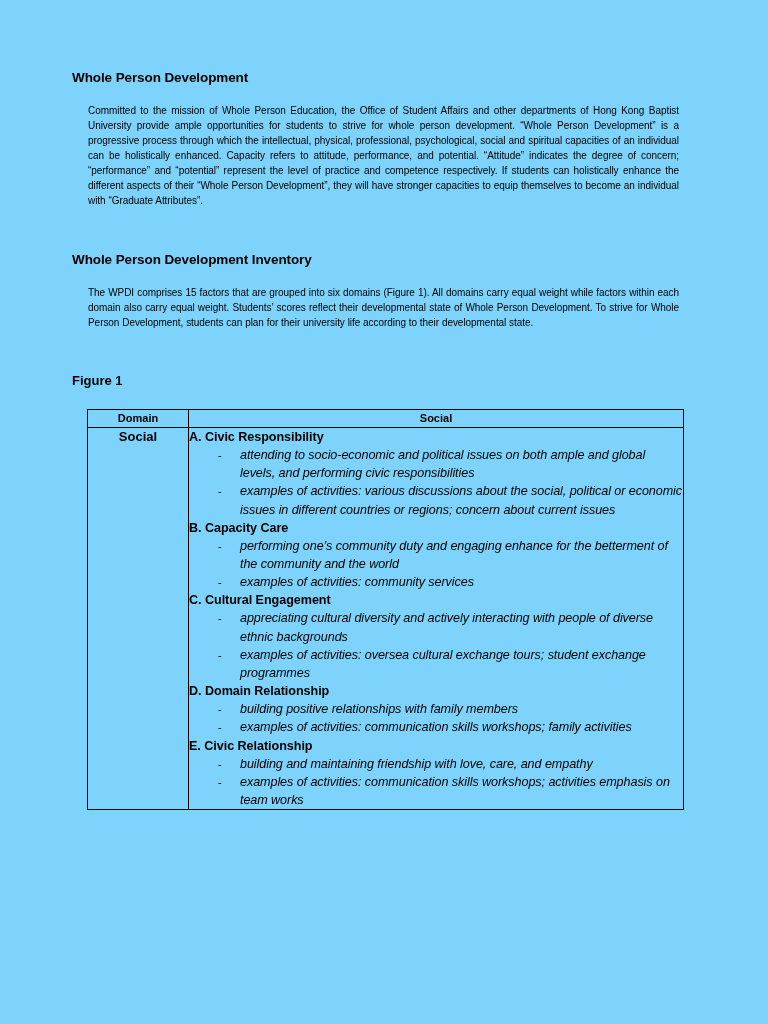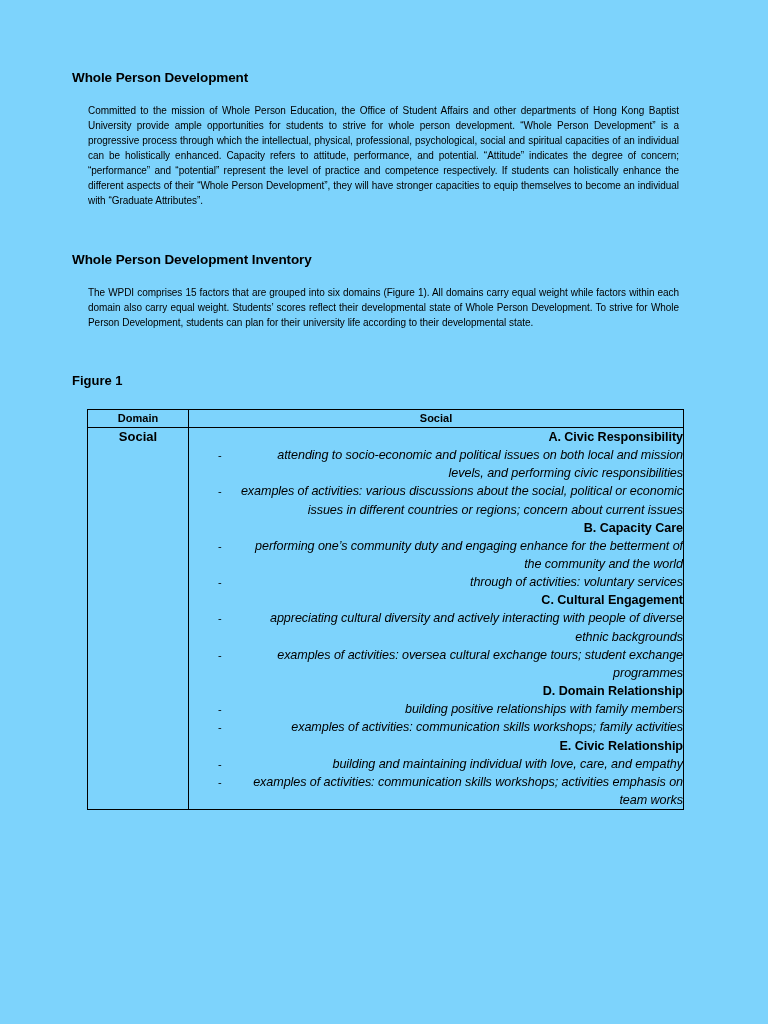--- a/index.html
+++ b/index.html
@@ -77,21 +77,20 @@
   table.wpdi-table th {
     border: 1.2px solid #000000;
     vertical-align: top;
     padding: 0;
   }
   th.col-domain, td.col-domain {
     width: 100px;
   }
   th.col-factor, td.col-factor {
     width: 494px;
-    text-align: right;
   }
   th.hdr {
     text-align: center;
     font-size: 11px;
     font-weight: bold;
     height: 17px;
     line-height: 17px;
     padding: 0;
     vertical-align: middle;
   }
@@ -161,45 +160,45 @@
           <th class="hdr col-factor">Social</th>
         </tr>
       </thead>
       <tbody>
         <tr>
           <td class="domain-cell col-domain">Social</td>
           <td class="factor-cell col-factor">
 
             <div class="factor-title">A. Civic Responsibility</div>
             <ul class="bullets">
-              <li><span class="dash">-</span><span>attending to socio-economic and political issues on both local and mission levels, and performing civic responsibilities</span></li>
+              <li><span class="dash">-</span><span>attending to socio-economic and political issues on both ample and global levels, and performing civic responsibilities</span></li>
               <li><span class="dash">-</span><span>examples of activities: various discussions about the social, political or economic issues in different countries or regions; concern about current issues</span></li>
             </ul>
 
             <div class="factor-title">B. Capacity Care</div>
             <ul class="bullets">
               <li><span class="dash">-</span><span>performing one’s community duty and engaging enhance for the betterment of the community and the world</span></li>
-              <li><span class="dash">-</span><span>through of activities: voluntary services</span></li>
+              <li><span class="dash">-</span><span>examples of activities: community services</span></li>
             </ul>
 
             <div class="factor-title">C. Cultural Engagement</div>
             <ul class="bullets">
               <li><span class="dash">-</span><span>appreciating cultural diversity and actively interacting with people of diverse ethnic backgrounds</span></li>
               <li><span class="dash">-</span><span>examples of activities: oversea cultural exchange tours; student exchange programmes</span></li>
             </ul>
 
             <div class="factor-title">D. Domain Relationship</div>
             <ul class="bullets">
               <li><span class="dash">-</span><span>building positive relationships with family members</span></li>
               <li><span class="dash">-</span><span>examples of activities: communication skills workshops; family activities</span></li>
             </ul>
 
             <div class="factor-title">E. Civic Relationship</div>
             <ul class="bullets">
-              <li><span class="dash">-</span><span>building and maintaining individual with love, care, and empathy</span></li>
+              <li><span class="dash">-</span><span>building and maintaining friendship with love, care, and empathy</span></li>
               <li><span class="dash">-</span><span>examples of activities: communication skills workshops; activities emphasis on team works</span></li>
             </ul>
 
           </td>
         </tr>
       </tbody>
     </table>
 
   </div>
 </div>

